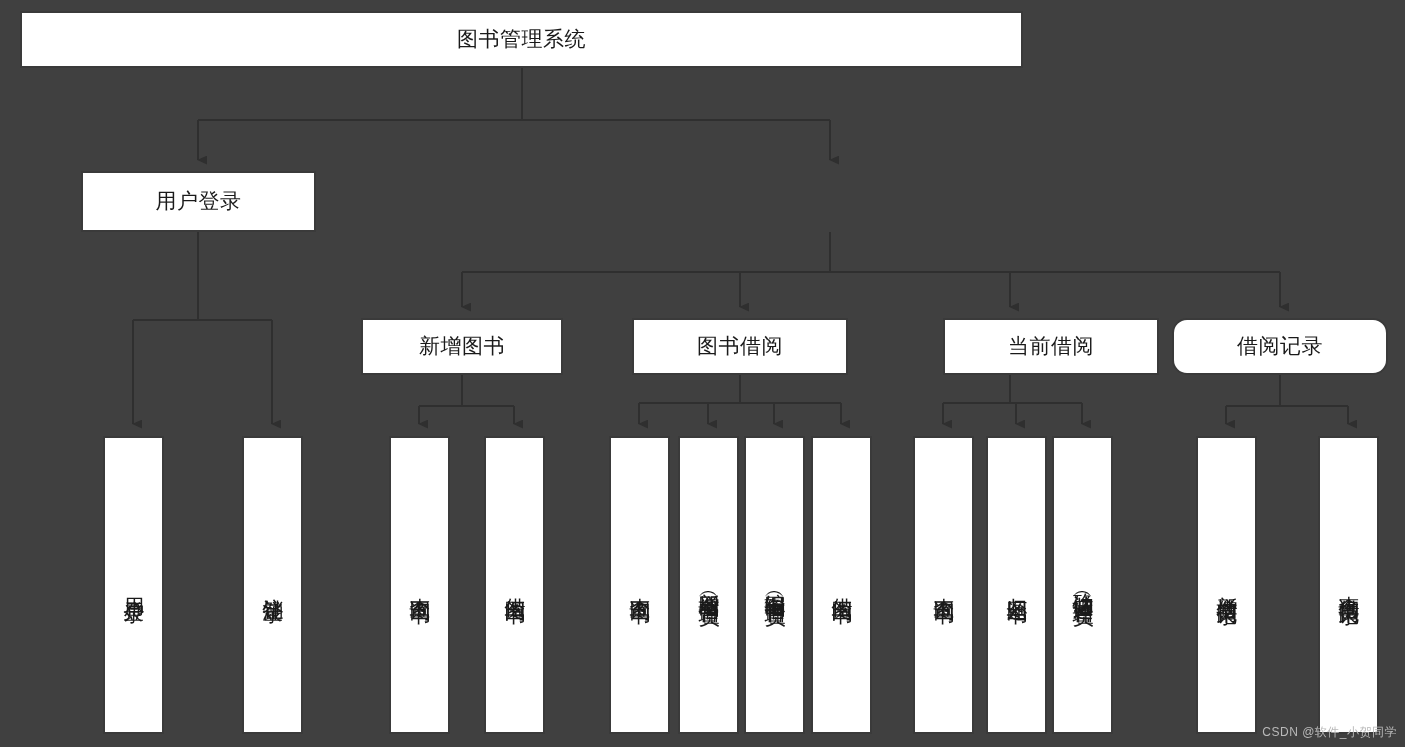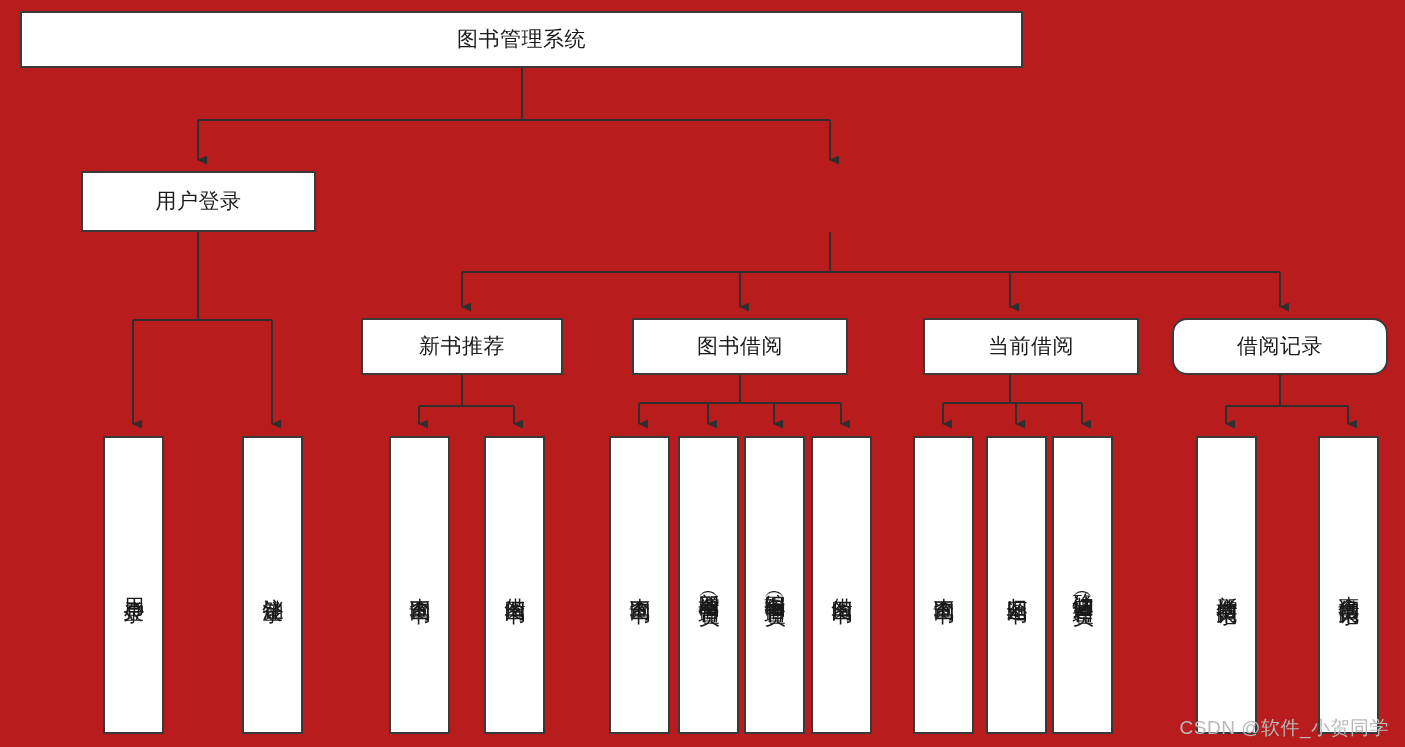--- a/index.html
+++ b/index.html
@@ -9,21 +9,21 @@
     background: #ffffff;
   }
   body {
     font-family: "Liberation Sans", "DejaVu Sans", sans-serif;
     color: #000000;
   }
   #diagram-canvas {
     position: relative;
     width: 1405px;
     height: 747px;
-    background: #b91c1c;
+    background: #404040;
     overflow: hidden;
   }
   svg.connector-layer {
     position: absolute;
     left: 0;
     top: 0;
     width: 1405px;
     height: 747px;
     pointer-events: none;
   }
@@ -54,23 +54,23 @@
     text-orientation: upright;
     font-size: 21px;
     line-height: 1.18;
     letter-spacing: 2px;
     white-space: normal;
     max-height: 100%;
     text-align: center;
   }
   #watermark {
     position: absolute;
-    right: 16px;
+    right: 8px;
     bottom: 6px;
-    font-size: 19px;
+    font-size: 12px;
     color: #b9b9b9;
     letter-spacing: 0.5px;
     z-index: 6;
     white-space: nowrap;
   }
 </style>
 </head>
 <body>
 
 <div id="diagram-canvas">
@@ -127,26 +127,26 @@
 
   <div class="node-box" style="left:20px; top:11px; width:1003px; height:57px;">
     <span class="node-label">图书管理系统</span>
   </div>
 
   <div class="node-box" style="left:81px; top:171px; width:235px; height:61px;">
     <span class="node-label">用户登录</span>
   </div>
 
   <div class="node-box" style="left:361px; top:318px; width:202px; height:57px;">
-    <span class="node-label">新书推荐</span>
+    <span class="node-label">新增图书</span>
   </div>
   <div class="node-box" style="left:632px; top:318px; width:216px; height:57px;">
     <span class="node-label">图书借阅</span>
   </div>
-  <div class="node-box" style="left:923px; top:318px; width:216px; height:57px;align-items:center;">
+  <div class="node-box" style="left:943px; top:318px; width:216px; height:57px;align-items:center;">
     <span class="node-label">当前借阅</span>
   </div>
   <div class="node-box" style="left:1172px; top:318px; width:216px; height:57px;border-radius:15px;">
     <span class="node-label">借阅记录</span>
   </div>
 
   <div class="node-box leaf" style="left:103px; top:436px; width:61px; height:298px;">
     <span class="node-label">用户登录</span>
   </div>
   <div class="node-box leaf" style="left:242px; top:436px; width:61px; height:298px;">

